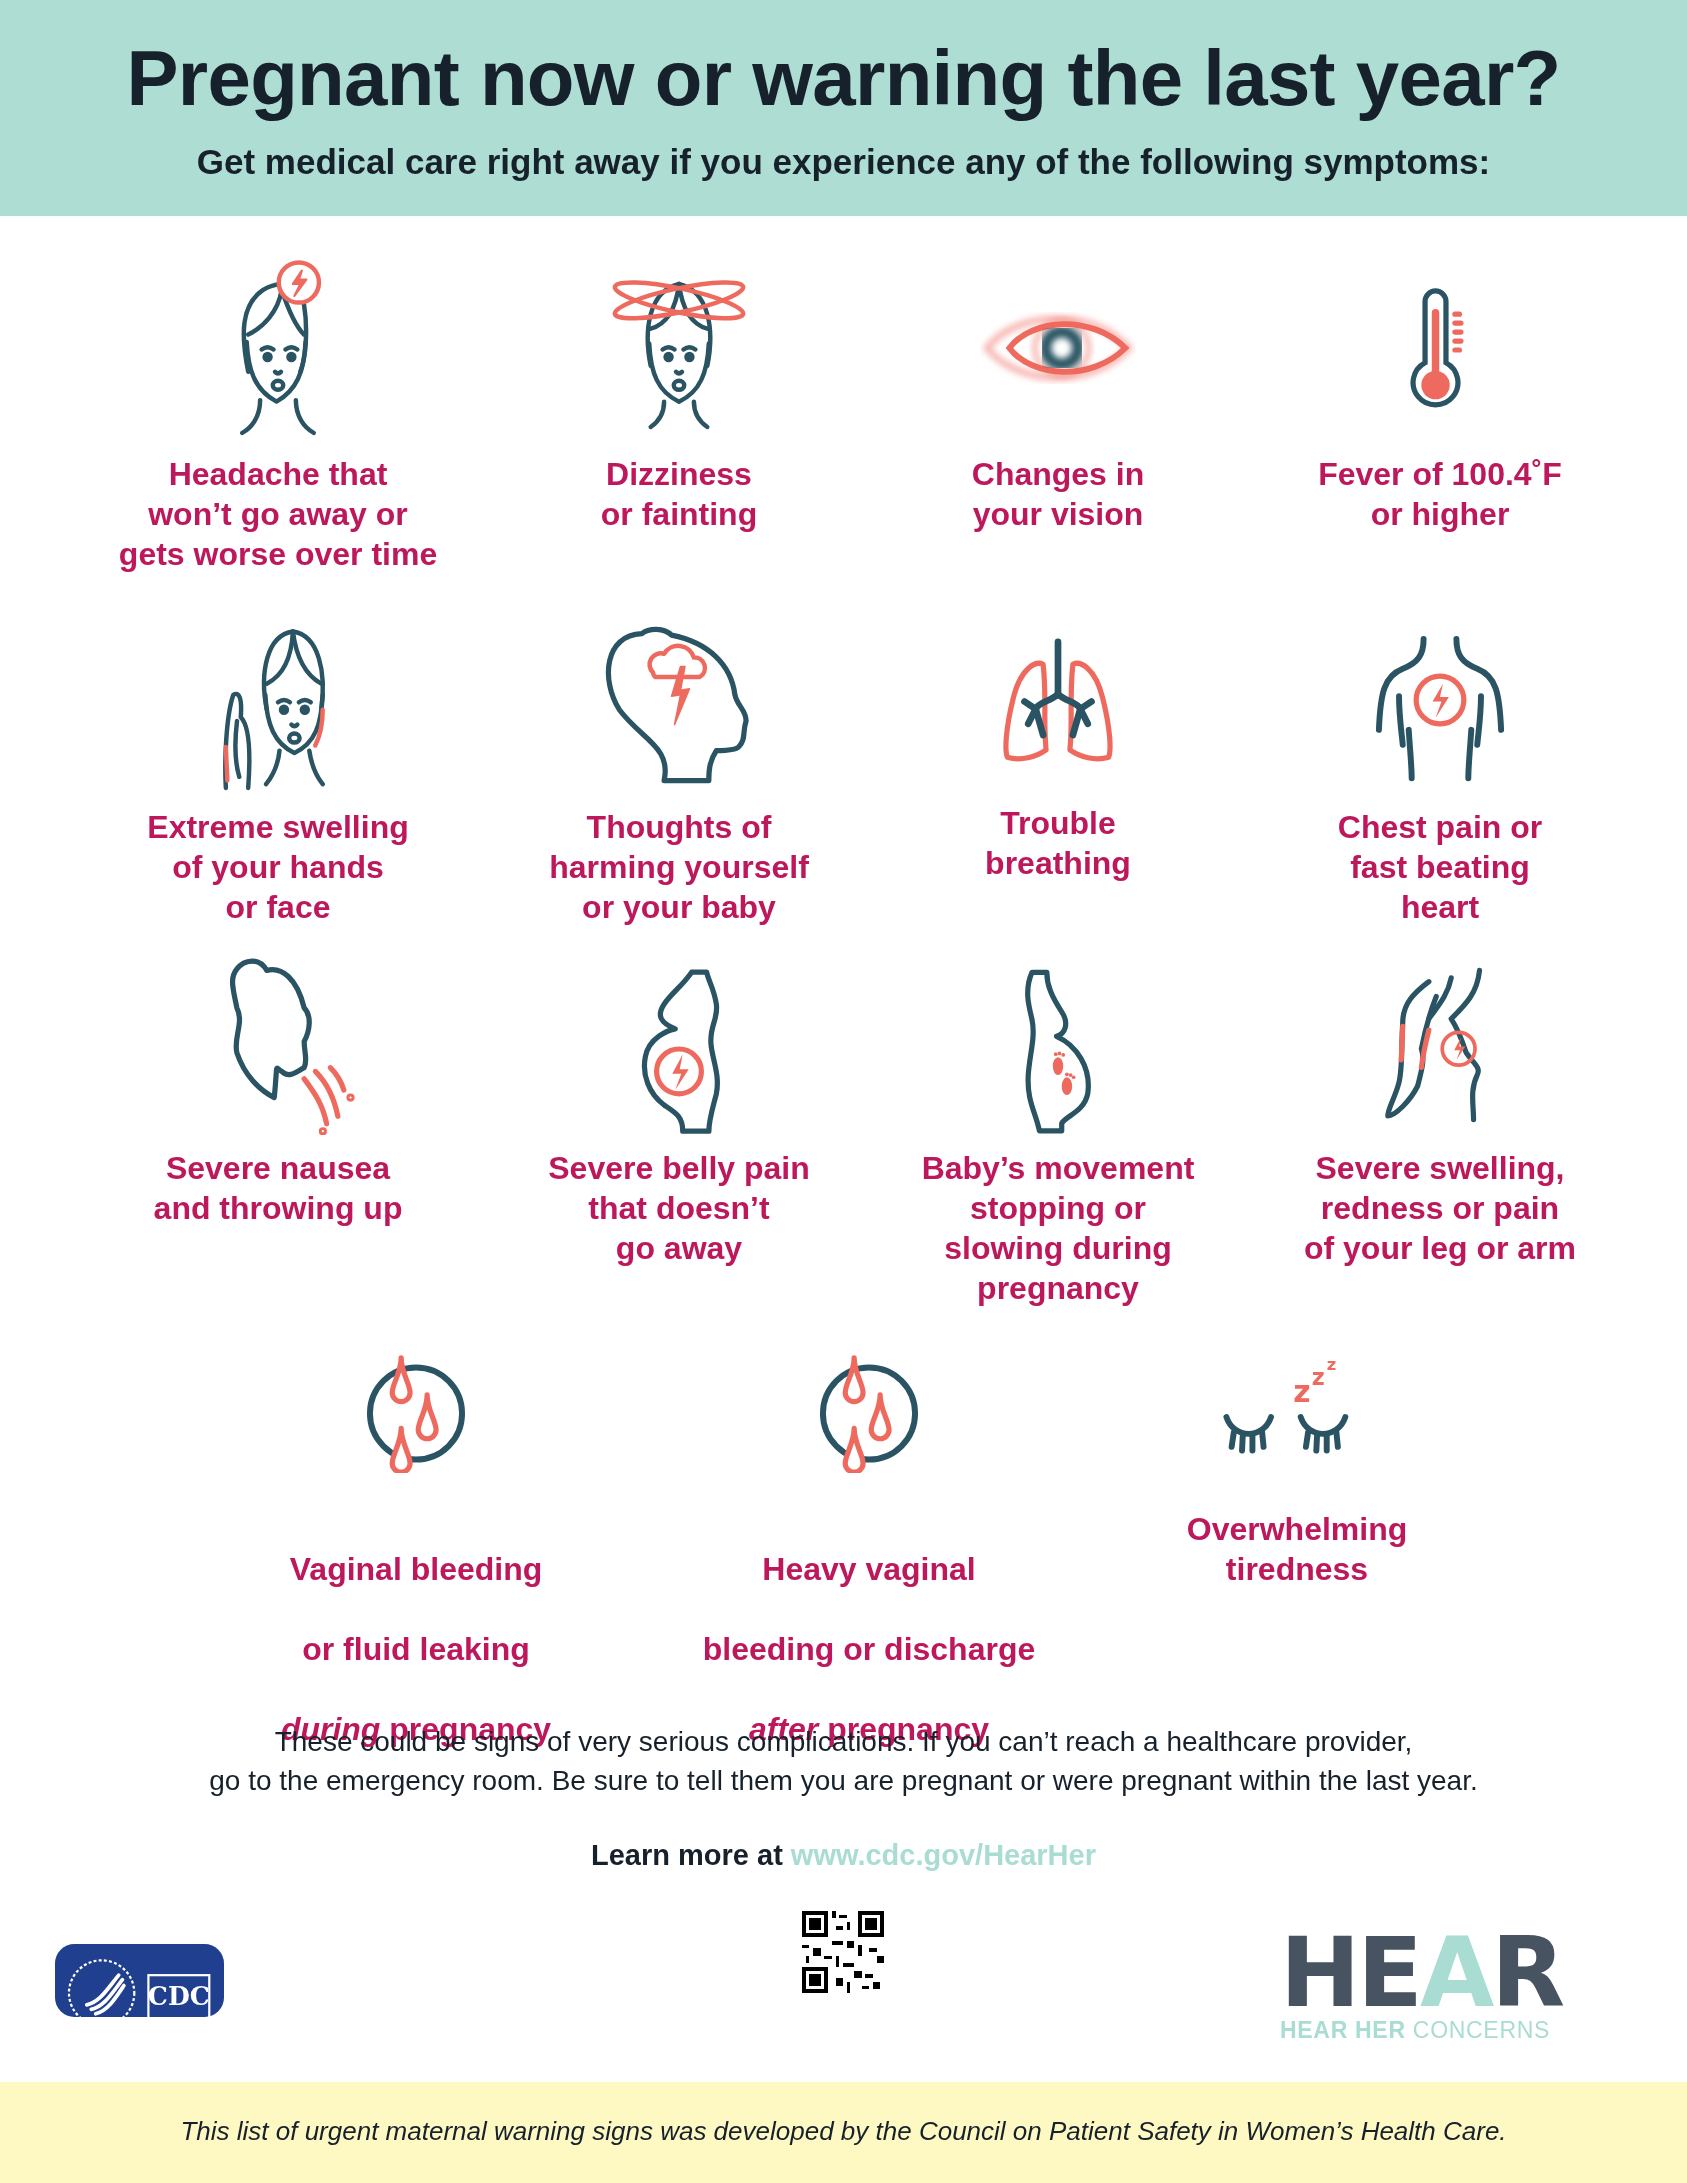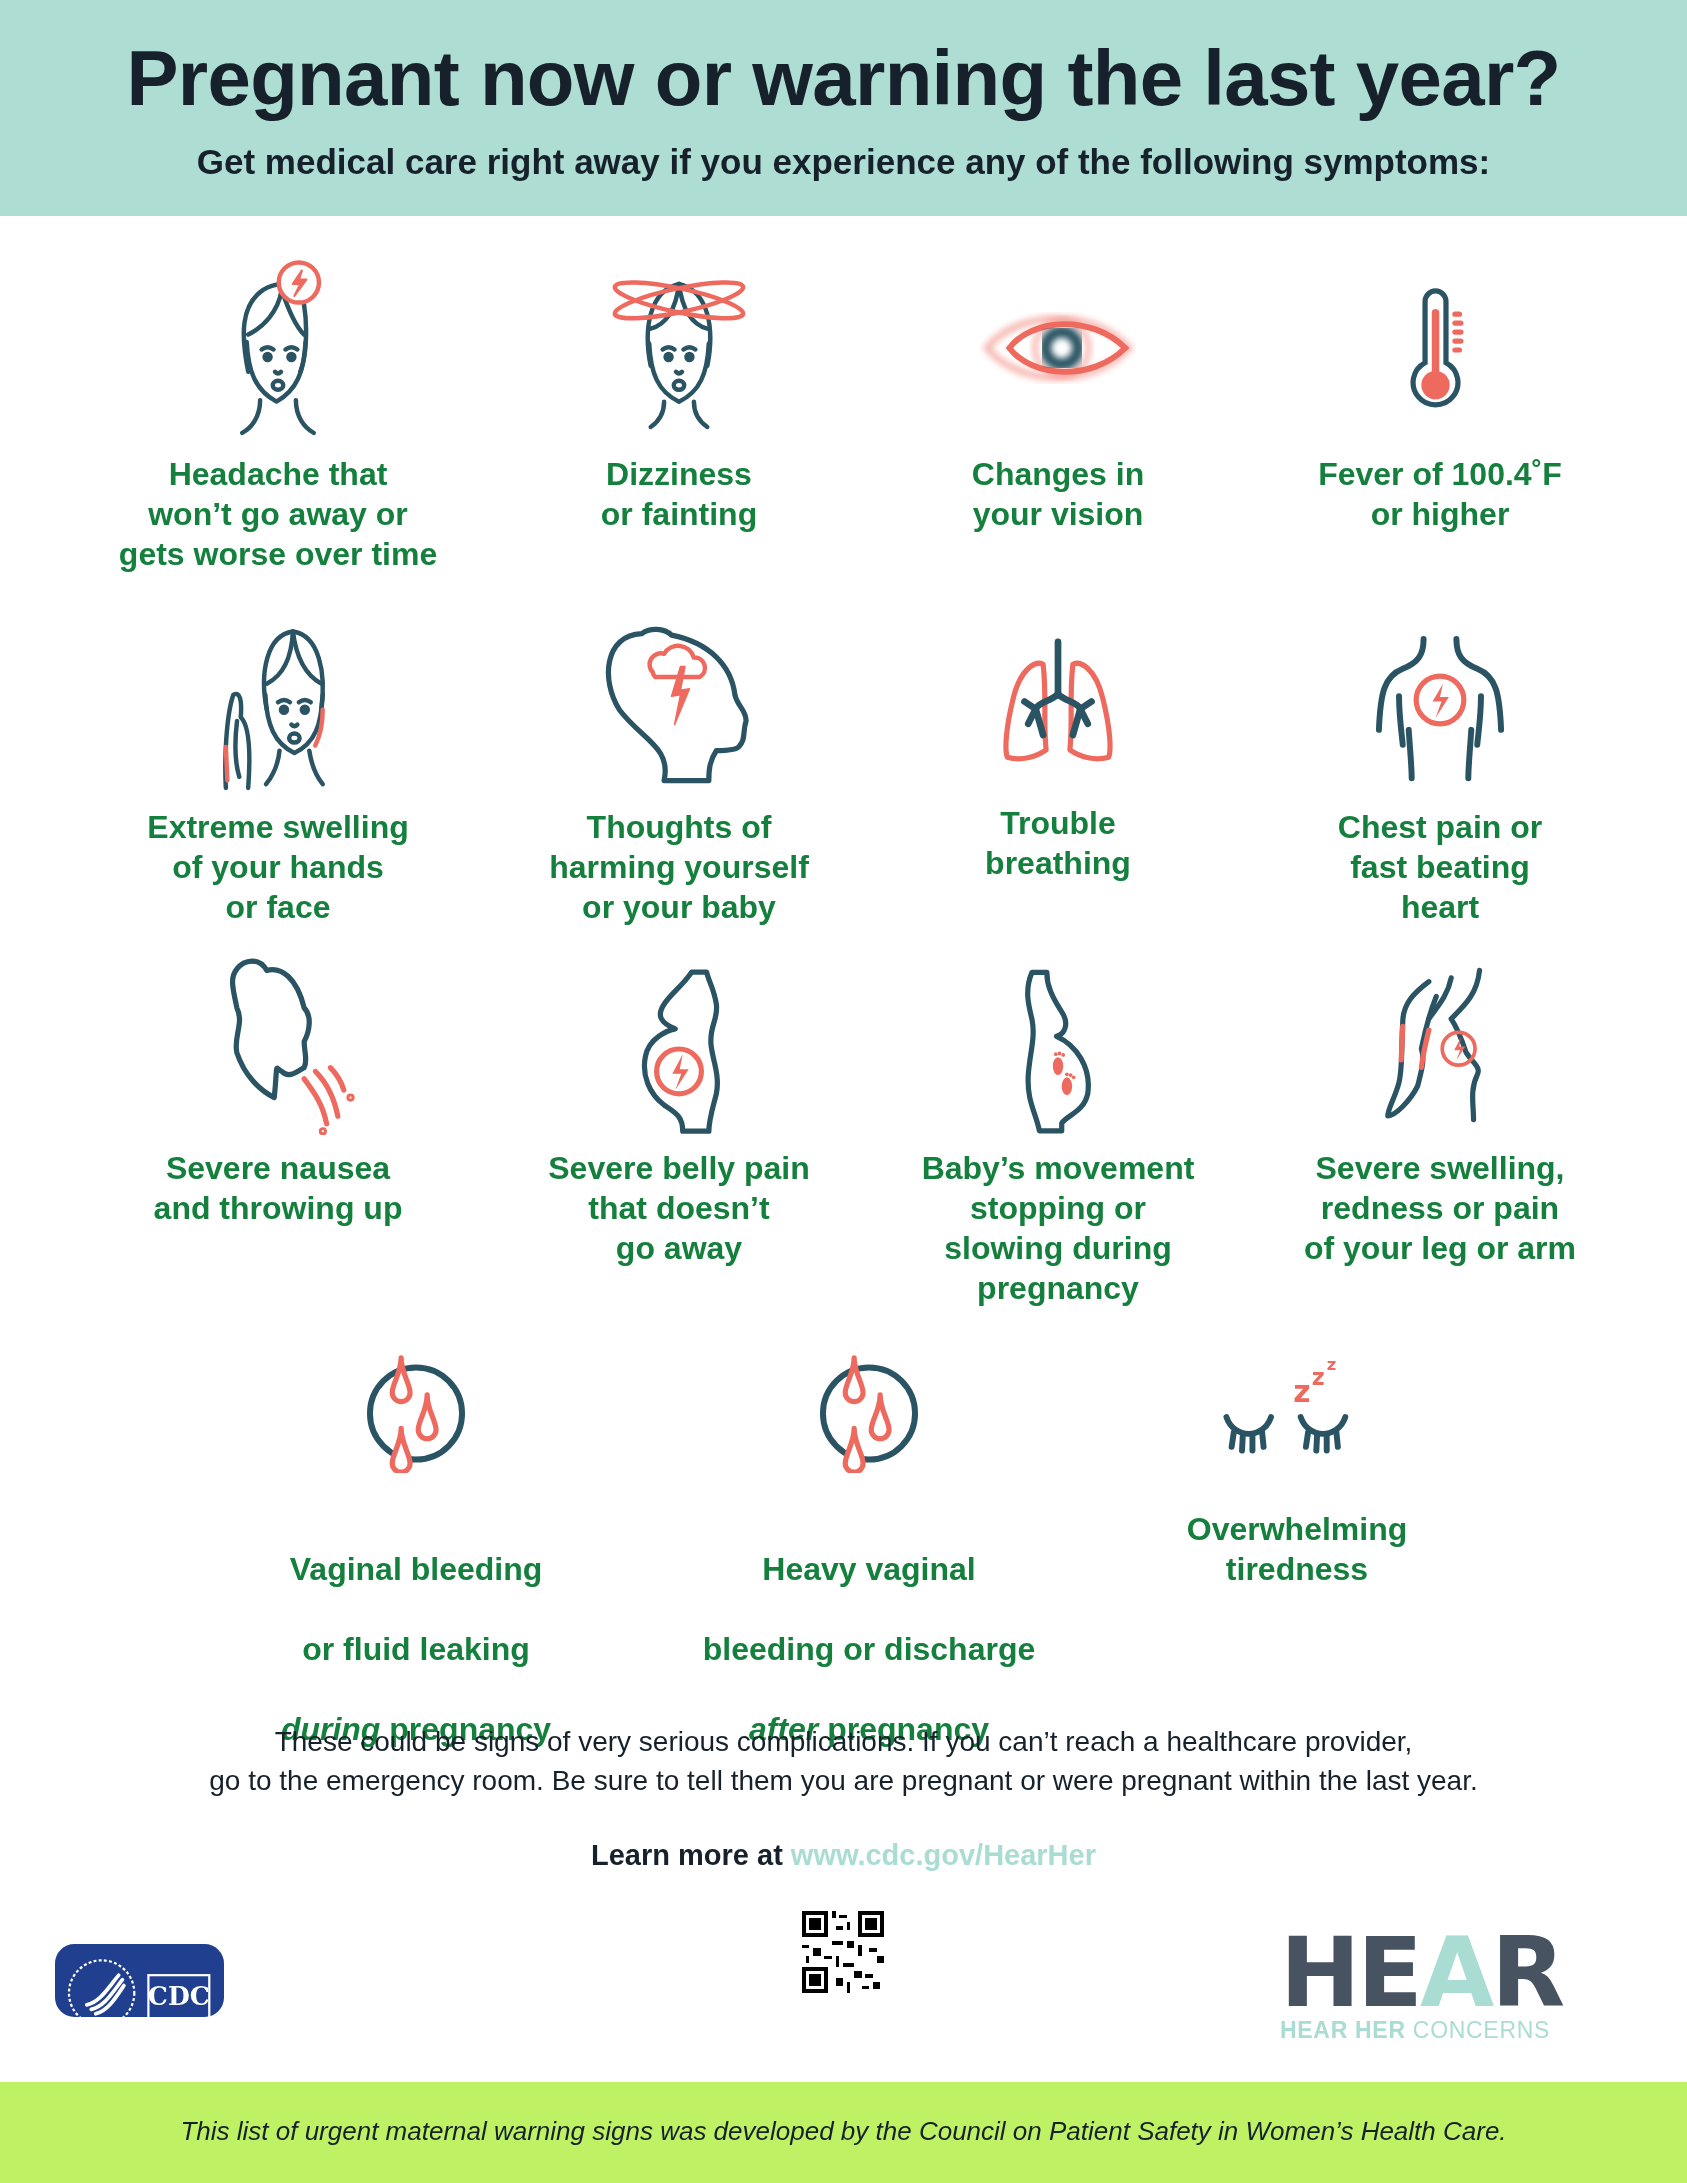--- a/index.html
+++ b/index.html
@@ -24,21 +24,21 @@
   }
   .item {
     position: absolute; width: 388px; text-align: center;
   }
   .icon {
     position: absolute; left: 50%; transform: translateX(-50%);
   }
   .icon svg { display: block; }
   .label {
     position: absolute; left: 0; width: 100%;
-    font-weight: 700; font-size: 32px; line-height: 40px; color: #15803d;
+    font-weight: 700; font-size: 32px; line-height: 40px; color: #be185d;
     white-space: pre-line;
   }
   .label em { font-style: italic; }
   .note {
     position: absolute; left: 0; width: 100%; text-align: center;
     font-size: 28px; line-height: 39px; color: #17212b; font-weight: 400;
   }
   .learn {
     position: absolute; left: 0; width: 100%; top: 1839px; text-align: center;
     font-size: 29px; font-weight: 700; color: #17212b;
@@ -58,21 +58,21 @@
     font-family: "DejaVu Sans", sans-serif; font-weight: 700; font-size: 96px;
     letter-spacing: -3px; line-height: 75px; color: #475361;
   }
   .hear-big .a { color: #a9dcd2; }
   .hear-tag {
     font-size: 23px; color: #a9dcd2; margin-top: 6px; letter-spacing: 0.7px;
   }
   .hear-tag b { font-weight: 700; }
   .footer {
     position: absolute; left: 0; top: 2082px; width: 1687px; height: 101px;
-    background: #bef264;
+    background: #fef9c3;
   }
   .footer-text {
     position: absolute; left: 0; width: 100%; top: 34px; text-align: center;
     font-style: italic; font-size: 26px; color: #17212b;
   }
 </style>
 </head>
 <body>
 
 <div class="header">

